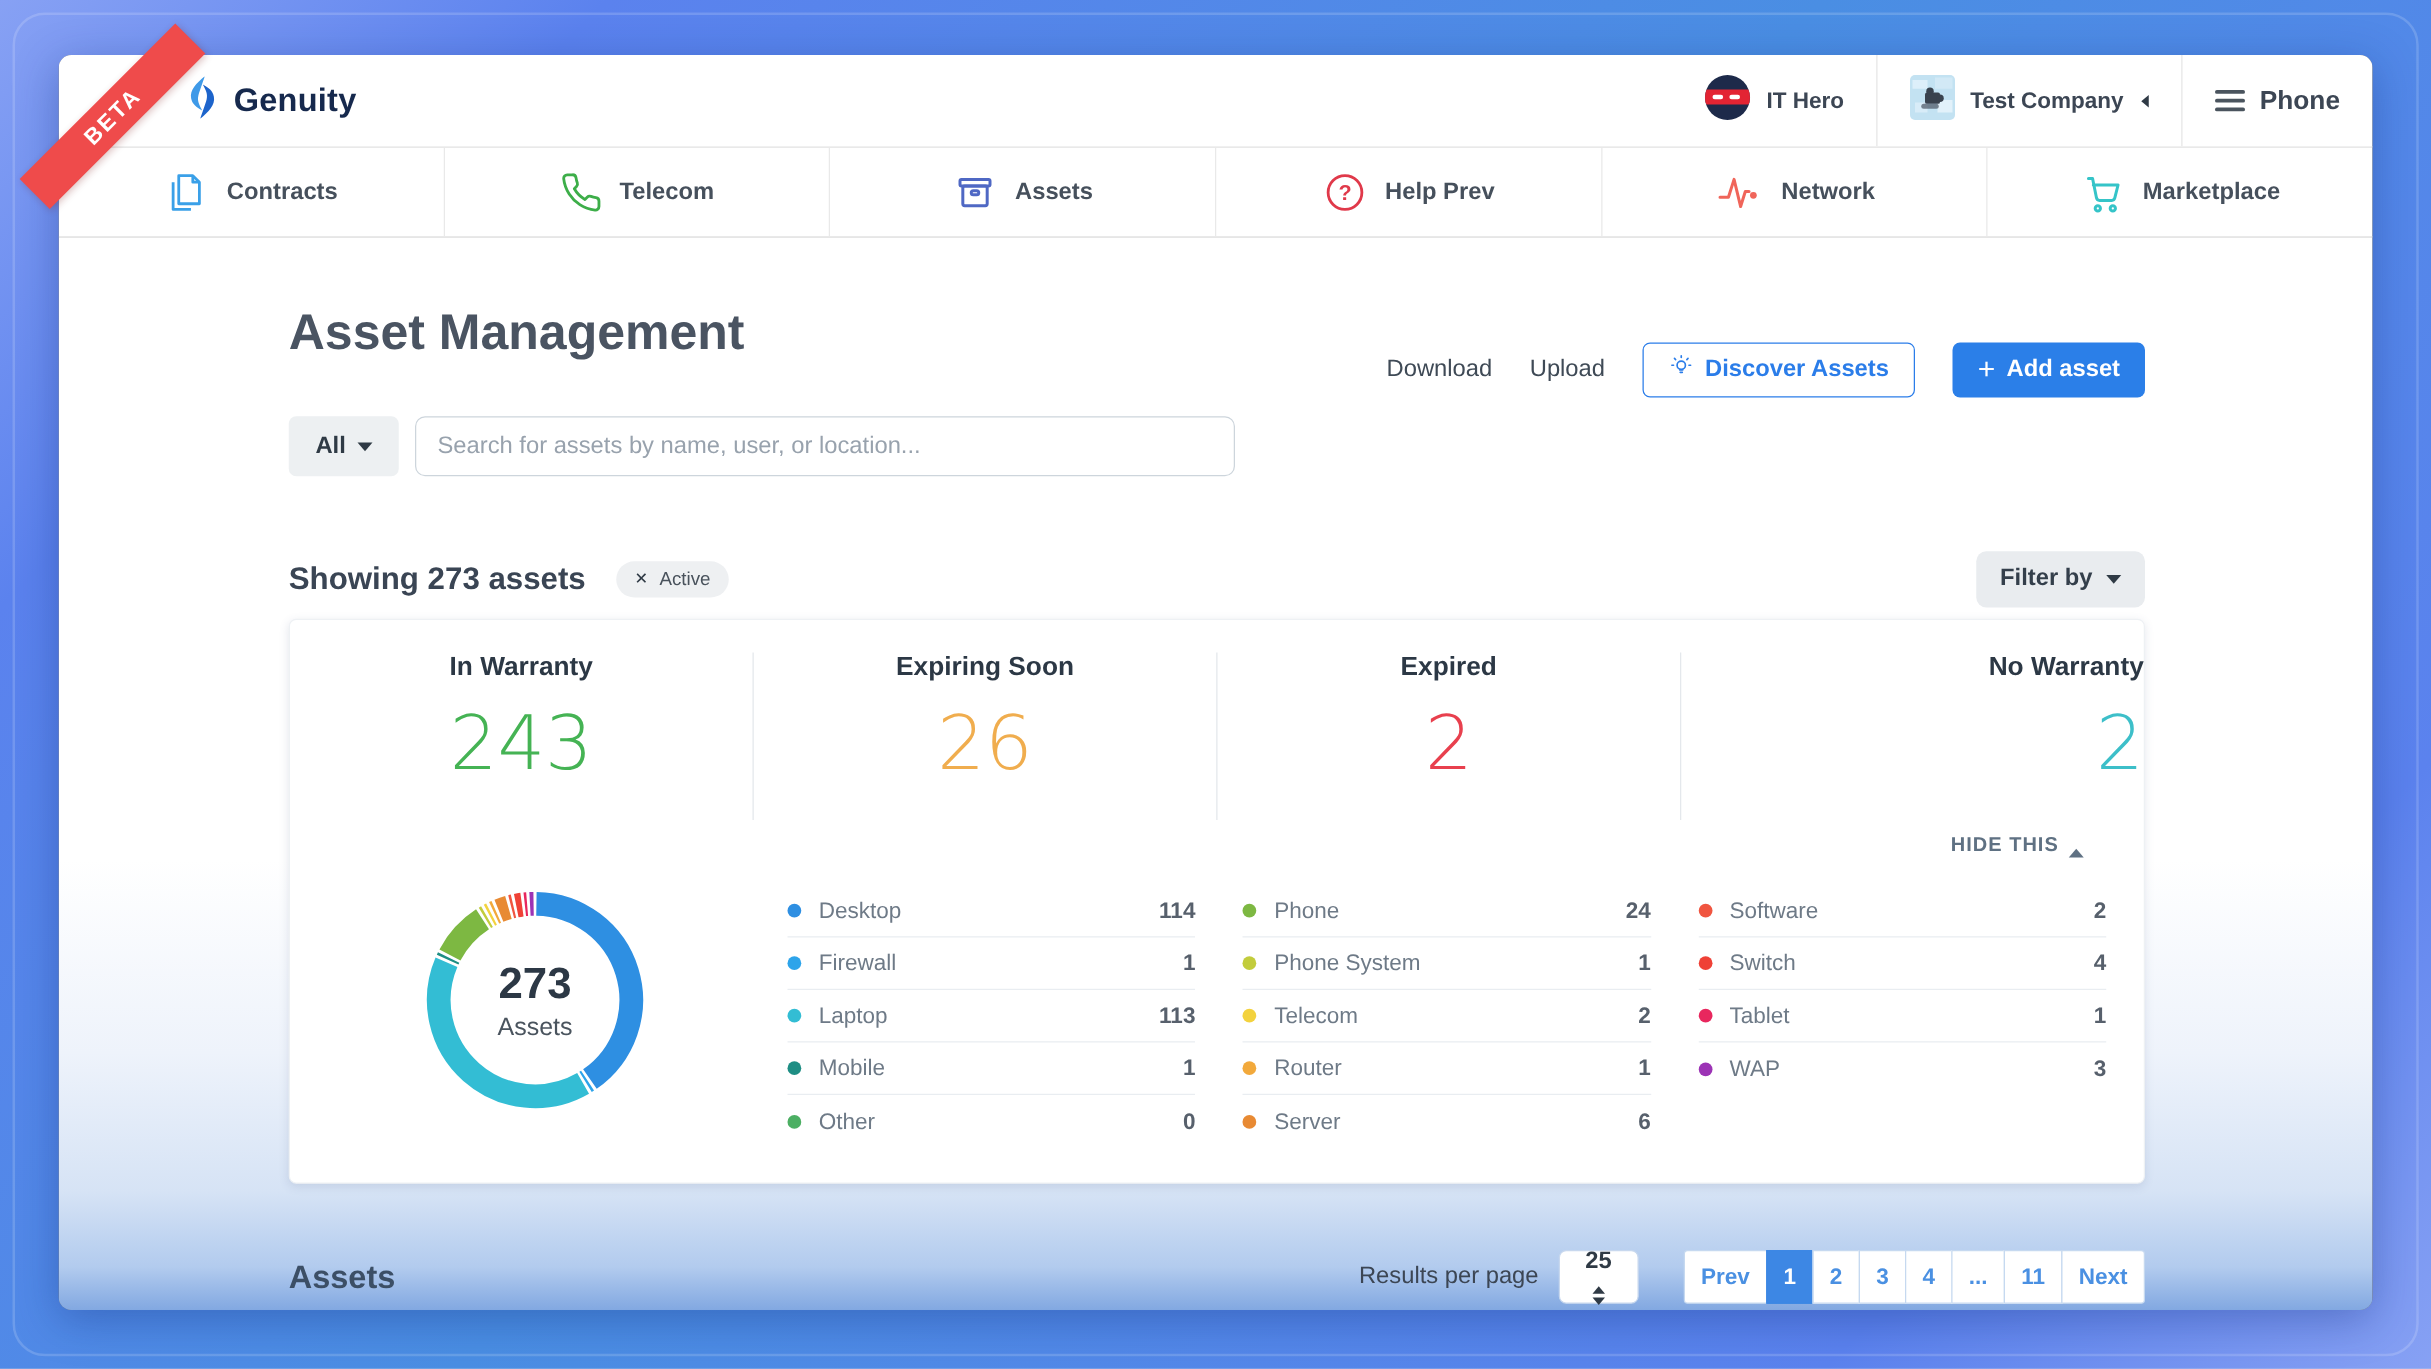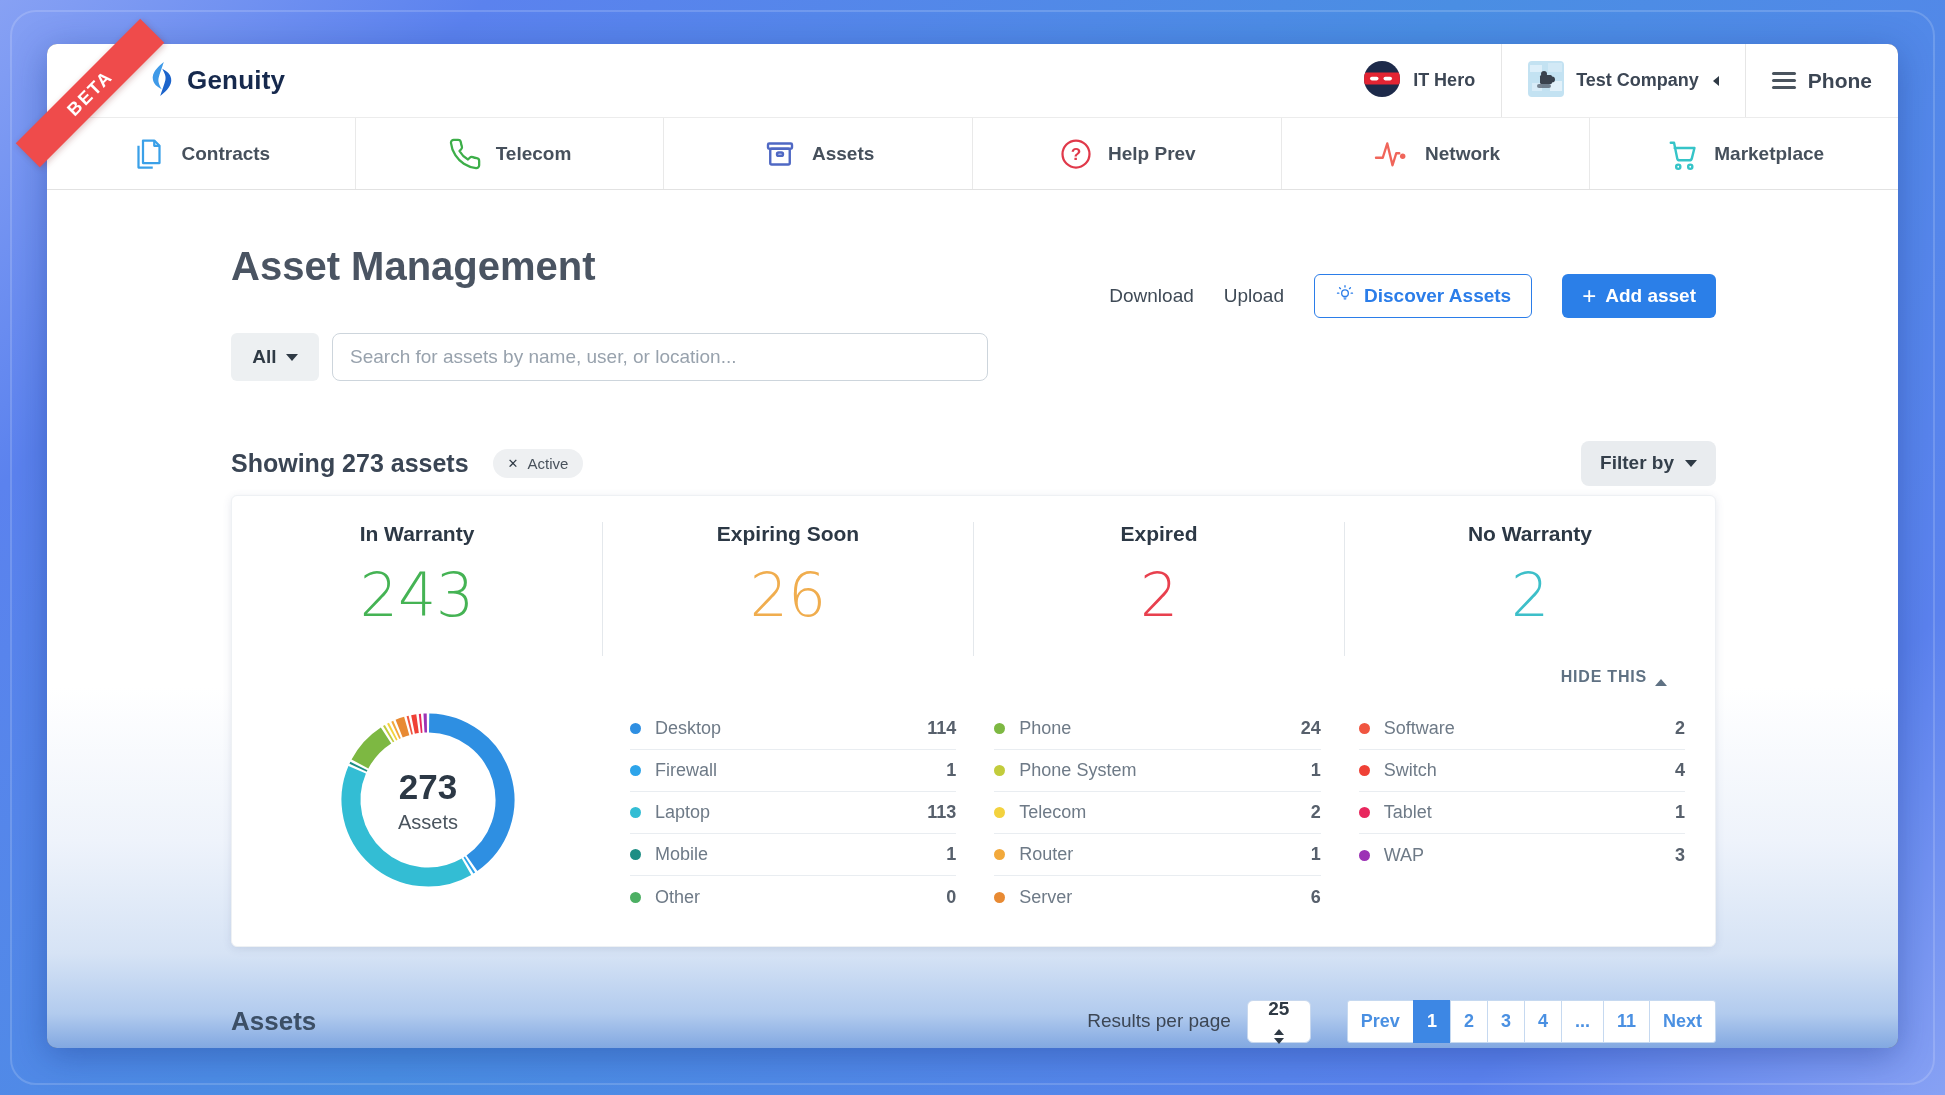--- a/index.html
+++ b/index.html
@@ -53,21 +53,21 @@
   .search-input::placeholder { color:#98a2ad; }
   .showing-row { position:absolute; left:0; right:0; top:249px; height:48px; display:flex; align-items:center; }
   .showing-text { font-size:25px; font-weight:600; color:#3a4554; }
   .chip { margin-left:24px; height:29px; background:#eef0f2; border-radius:15px; display:flex; align-items:center; gap:9px; padding:0 15px; font-size:15px; color:#49525c; }
   .chip .x { font-size:13px; color:#2f3a45; cursor:pointer; }
   .filter-btn { margin-left:auto; height:45px; padding:0 19px; background:#e9ecef; border-radius:8px; display:flex; align-items:center; gap:11px; font-size:19px; font-weight:600; color:#343f4b; cursor:pointer; }
   
   .card { position:absolute; left:0; right:0; top:305px; height:452px; background:#fff; border-radius:6px; box-shadow:0 2px 8px rgba(60,80,120,.13); border:1px solid #eef1f4; }
   .stats-row { display:flex; padding-top:26px; }
   .stat-col { flex:1; text-align:center; border-right:1px solid #e4e8ec; padding-bottom:26px; }
-  .stat-col:last-child { border-right:none; }
+  .stat-col:last-child { border-right:none;text-align:right; }
   .stat-label { font-size:21px; font-weight:700; color:#2c3845; }
   .stat-value { font-size:60px; font-weight:300; margin-top:14px; font-family:"DejaVu Sans","Liberation Sans",sans-serif; }
   .hide-this { position:absolute; right:48px; top:172px; display:flex; align-items:flex-end; gap:8px; font-size:16px; font-weight:700; letter-spacing:.8px; color:#5f7183; cursor:pointer; }
   .caret-up { width:0; height:0; border-left:6px solid transparent; border-right:6px solid transparent; border-bottom:7px solid #5f7183; }
   .donut-wrap { position:absolute; left:100px; top:208px; width:192px; height:192px; }
   .donut-center { position:absolute; inset:0; display:flex; flex-direction:column; align-items:center; justify-content:center; gap:4px; }
   .donut-total { font-size:35px; font-weight:700; color:#2c3845; }
   .donut-sub { font-size:20px; color:#4a545e; }
   .legend { position:absolute; left:398px; right:30px; top:212px; display:flex; gap:38px; }
   .legend-col { flex:1; }

